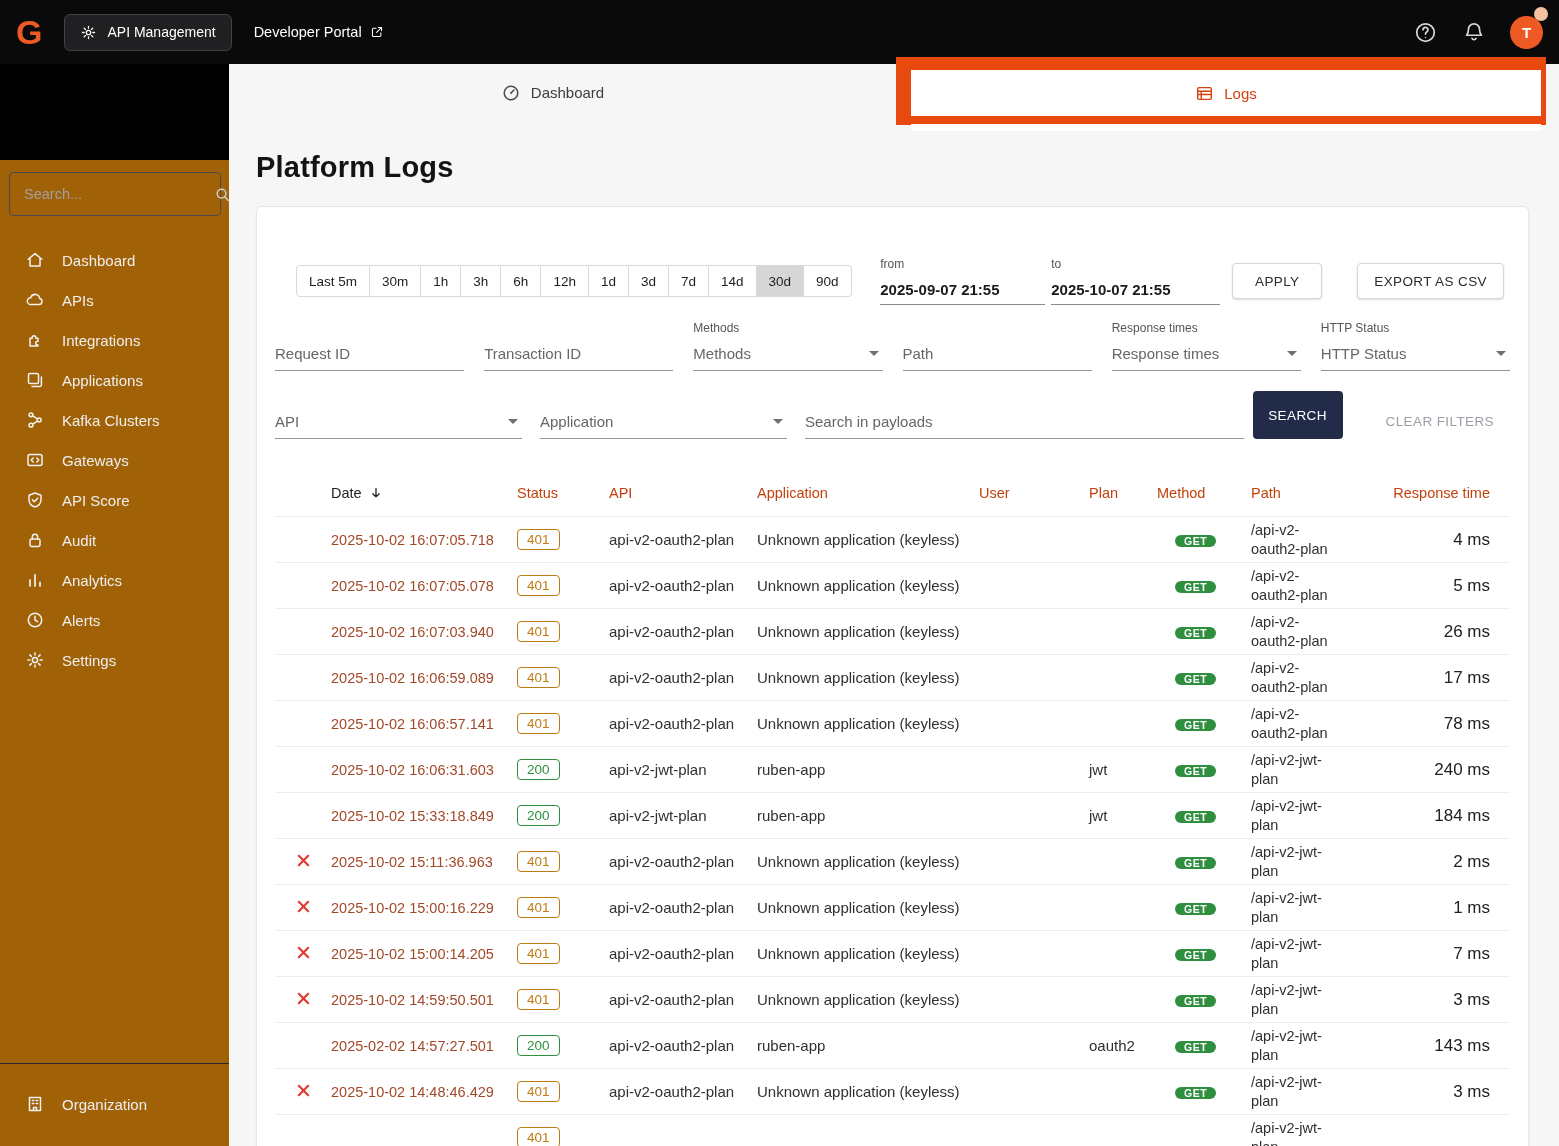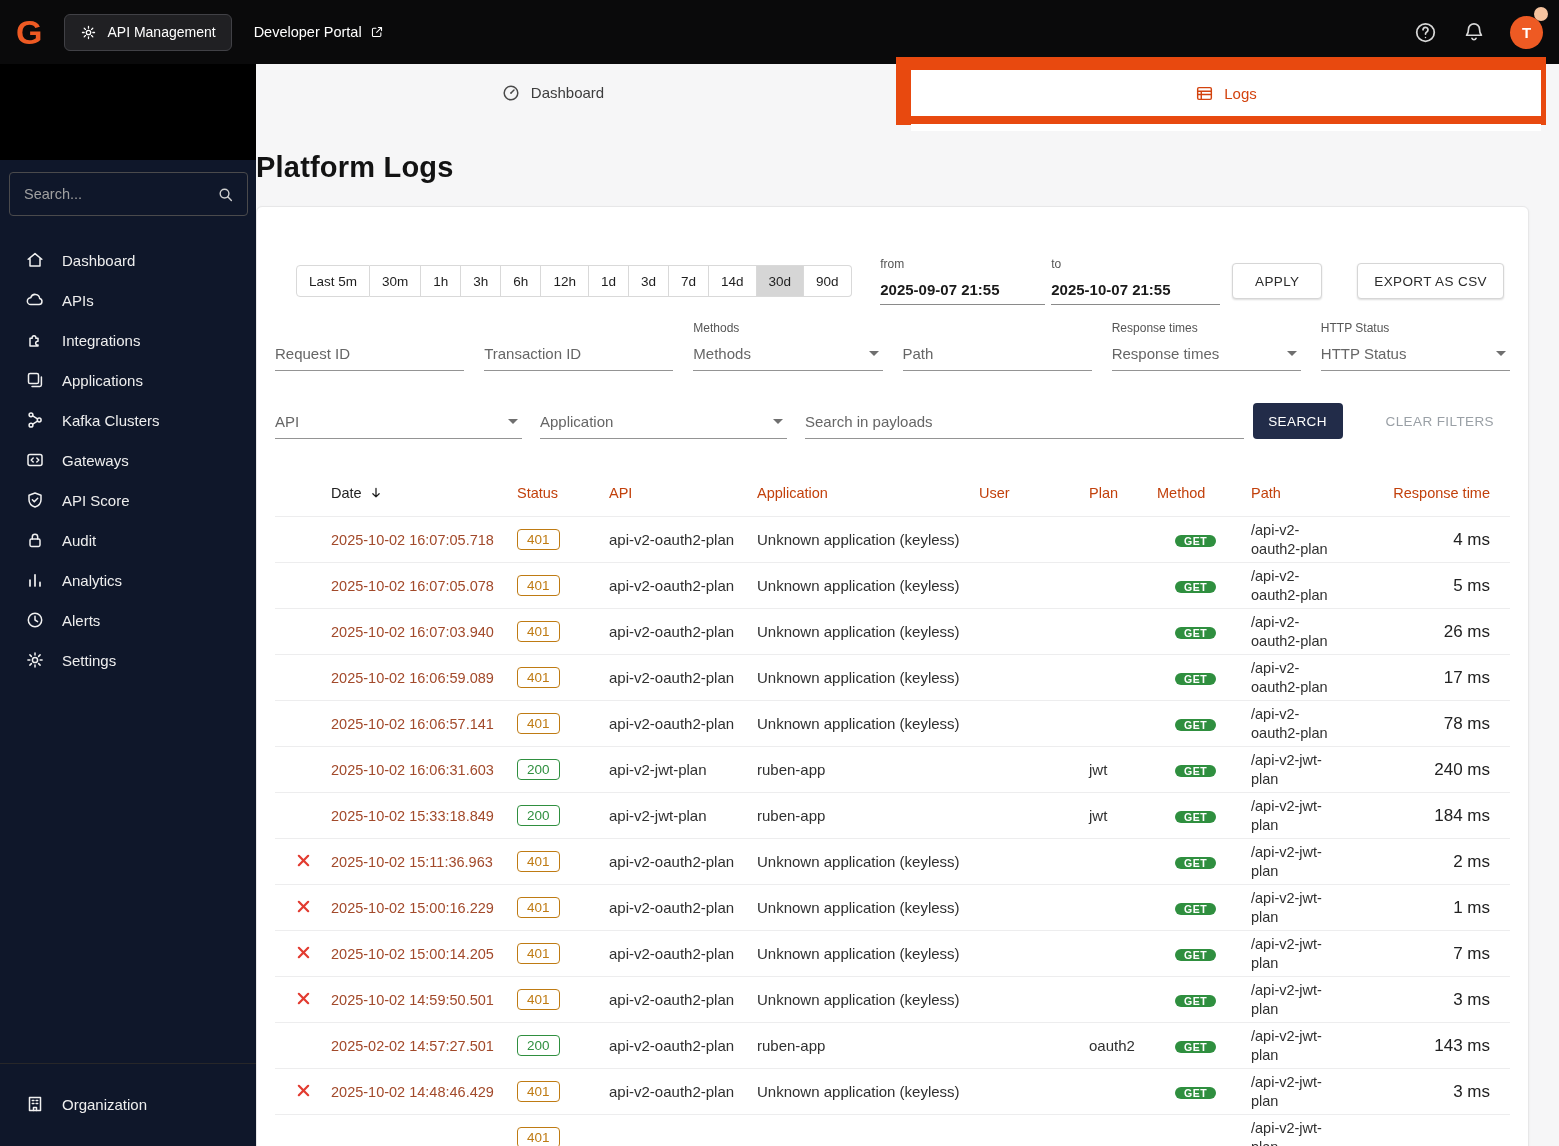--- a/index.html
+++ b/index.html
@@ -28,21 +28,21 @@
   .topbar-spacer { flex:1; }
   .tb-icon { color:#d8d8d8; margin-left:24px; cursor:pointer; }
   .avatar-wrap { position:relative; margin-left:24px; }
   .avatar {
     width:33px; height:33px; border-radius:50%; background:var(--brand); color:#fff;
     font-weight:700; font-size:15px; display:flex; align-items:center; justify-content:center; cursor:pointer;
   }
   .avatar-dot { position:absolute; top:-9px; right:-5px; width:14px; height:14px; border-radius:50%; background:#f6c39f; }
 
   
-  .sidebar { position:absolute; left:0; top:64px; width:256px; bottom:0; background:#0f172a; }
+  .sidebar { position:absolute; left:0; top:64px; width:229px; bottom:0; background:#a16207; }
   .logo-block { height:96px; background:#000; }
   .search-box {
     margin:12px 8px 0 9px; height:44px; border:1px solid #4a4a4c; border-radius:4px;
     display:flex; align-items:center; padding:0 12px; box-sizing:border-box;
   }
   .search-box input {
     flex:1; background:transparent; border:none; outline:none; color:#ddd; font-size:14.5px; font-family:inherit;
   }
   .search-box input::placeholder { color:#a0a0a0; }
   .search-box .ic { color:#cfcfcf; }
@@ -106,21 +106,21 @@
     display:flex; align-items:center; justify-content:space-between; border-bottom:1px solid #949494;
     padding:0 4px 8px 0; font-size:15px; color:#666; cursor:pointer;
   }
   .caret { width:0; height:0; border-left:5px solid transparent; border-right:5px solid transparent; border-top:5px solid #6f6f6f; }
 
   
   .filter-row3 { display:flex; gap:18px; margin-top:26px; align-items:flex-end; height:42px; }
   .w-api, .w-app { width:247px; flex:none; display:flex; flex-direction:column; justify-content:flex-end; }
   .w-payload { flex:1; display:flex; flex-direction:column; justify-content:flex-end; }
   .btn-search {
-    height:36px; width:90px; background:var(--navy); color:#fff; border:none; border-radius:4px;
+    height:48px; width:90px; background:var(--navy); color:#fff; border:none; border-radius:4px;
     font-size:13.5px; letter-spacing:.4px; cursor:pointer; font-family:inherit; margin-left:-9px;
   }
   .clear-btn {
     background:none; border:none; color:#9aa0a6; font-size:13.5px; letter-spacing:.4px;
     height:36px; padding:0 16px; margin-left:9px; cursor:pointer; font-family:inherit;
   }
 
   
   .table { margin-top:30px; }
   .thead, .trow {

